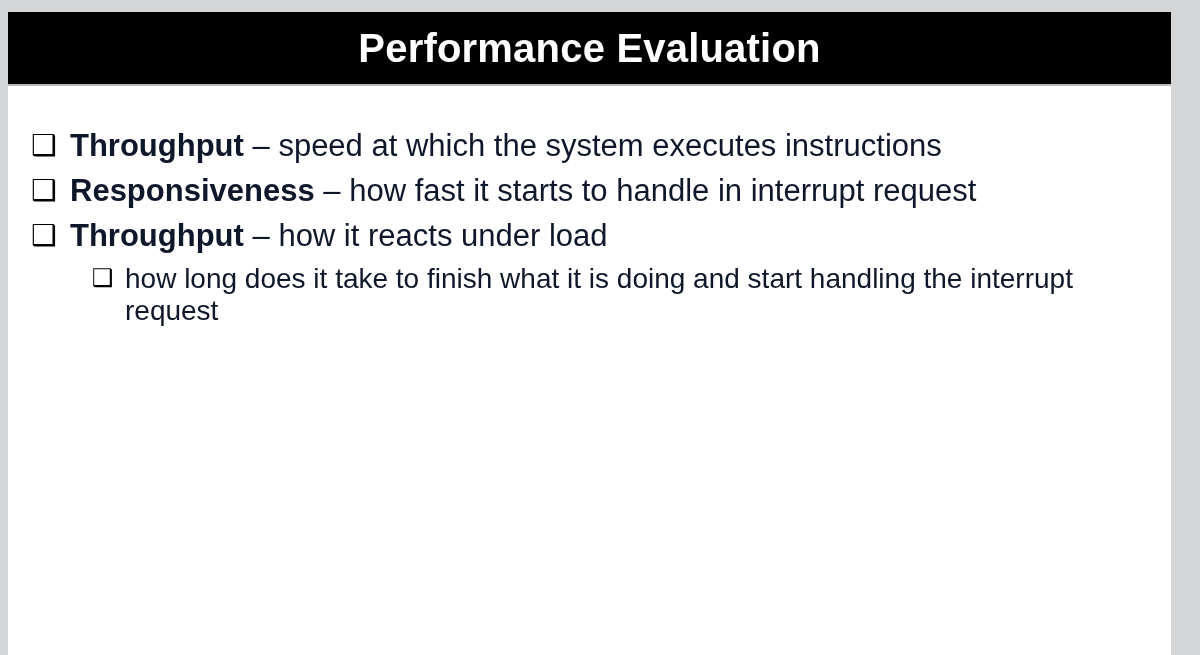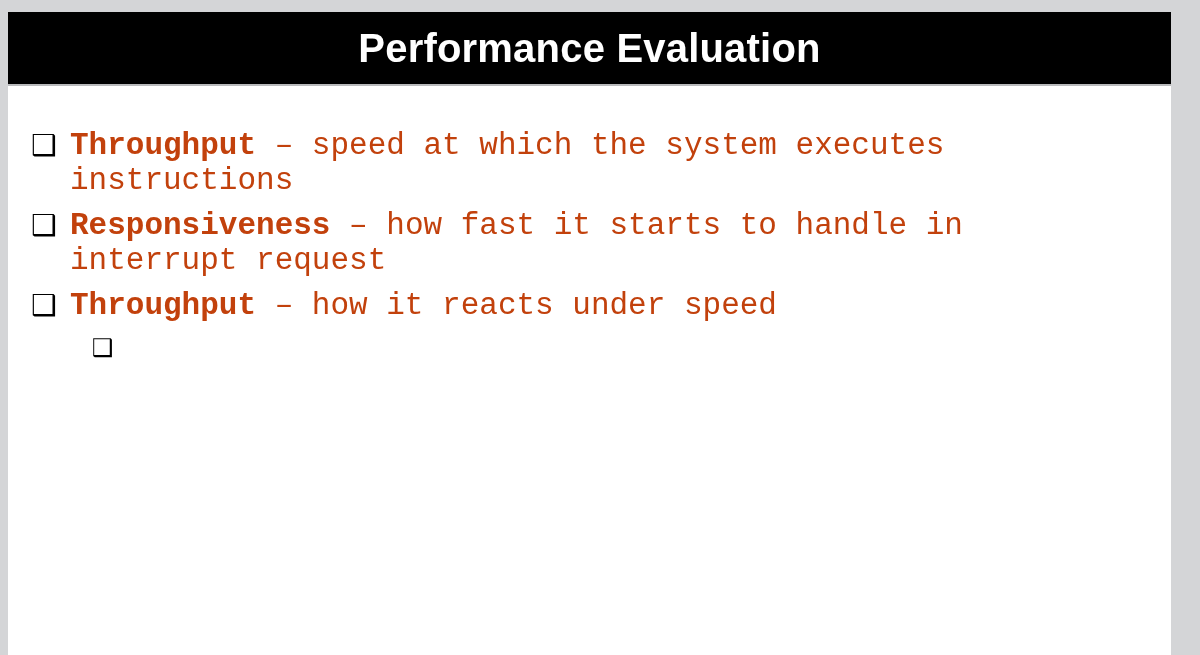--- a/index.html
+++ b/index.html
@@ -102,22 +102,22 @@
 
   .level-2 .bullet-marker {
     font-size: 24px;
     width: 33px;
     position: relative;
     top: 2px;
   }
 
   .bullet-text {
     flex: 1 1 auto;
-    color: #c2410c;
-    font-family: Liberation Mono, monospace;
+    color: #0f172a;
+    font-family: Liberation Sans, sans-serif;
     line-height: 1.13;
   }
 
   .level-1 .bullet-text {
     font-size: 31px;
   }
 
   .level-2 .bullet-text {
     font-size: 28px;
   }
@@ -157,23 +157,26 @@
       <div class="bullet-row level-1">
         <span class="bullet-marker">❑</span>
         <span class="bullet-text">
           <span class="term">Responsiveness</span><span class="dash"> </span><span class="dash">–</span><span class="desc"> </span><span class="desc">how fast it starts to handle in interrupt request</span>
         </span>
       </div>
 
       <div class="bullet-row level-1">
         <span class="bullet-marker">❑</span>
         <span class="bullet-text">
-          <span class="term">Throughput</span><span class="dash"> </span><span class="dash">–</span><span class="desc"> </span><span class="desc">how it reacts under speed</span>
+          <span class="term">Throughput</span><span class="dash"> </span><span class="dash">–</span><span class="desc"> </span><span class="desc">how it reacts under load</span>
         </span>
       </div>
 
       <div class="bullet-row level-2">
         <span class="bullet-marker">❑</span>
+        <span class="bullet-text">
+          <span class="desc">how long does it take to finish what it is doing and start handling the interrupt request</span>
+        </span>
       </div>
 
     </div>
   </div>
 </div>
 
 </body></html>

